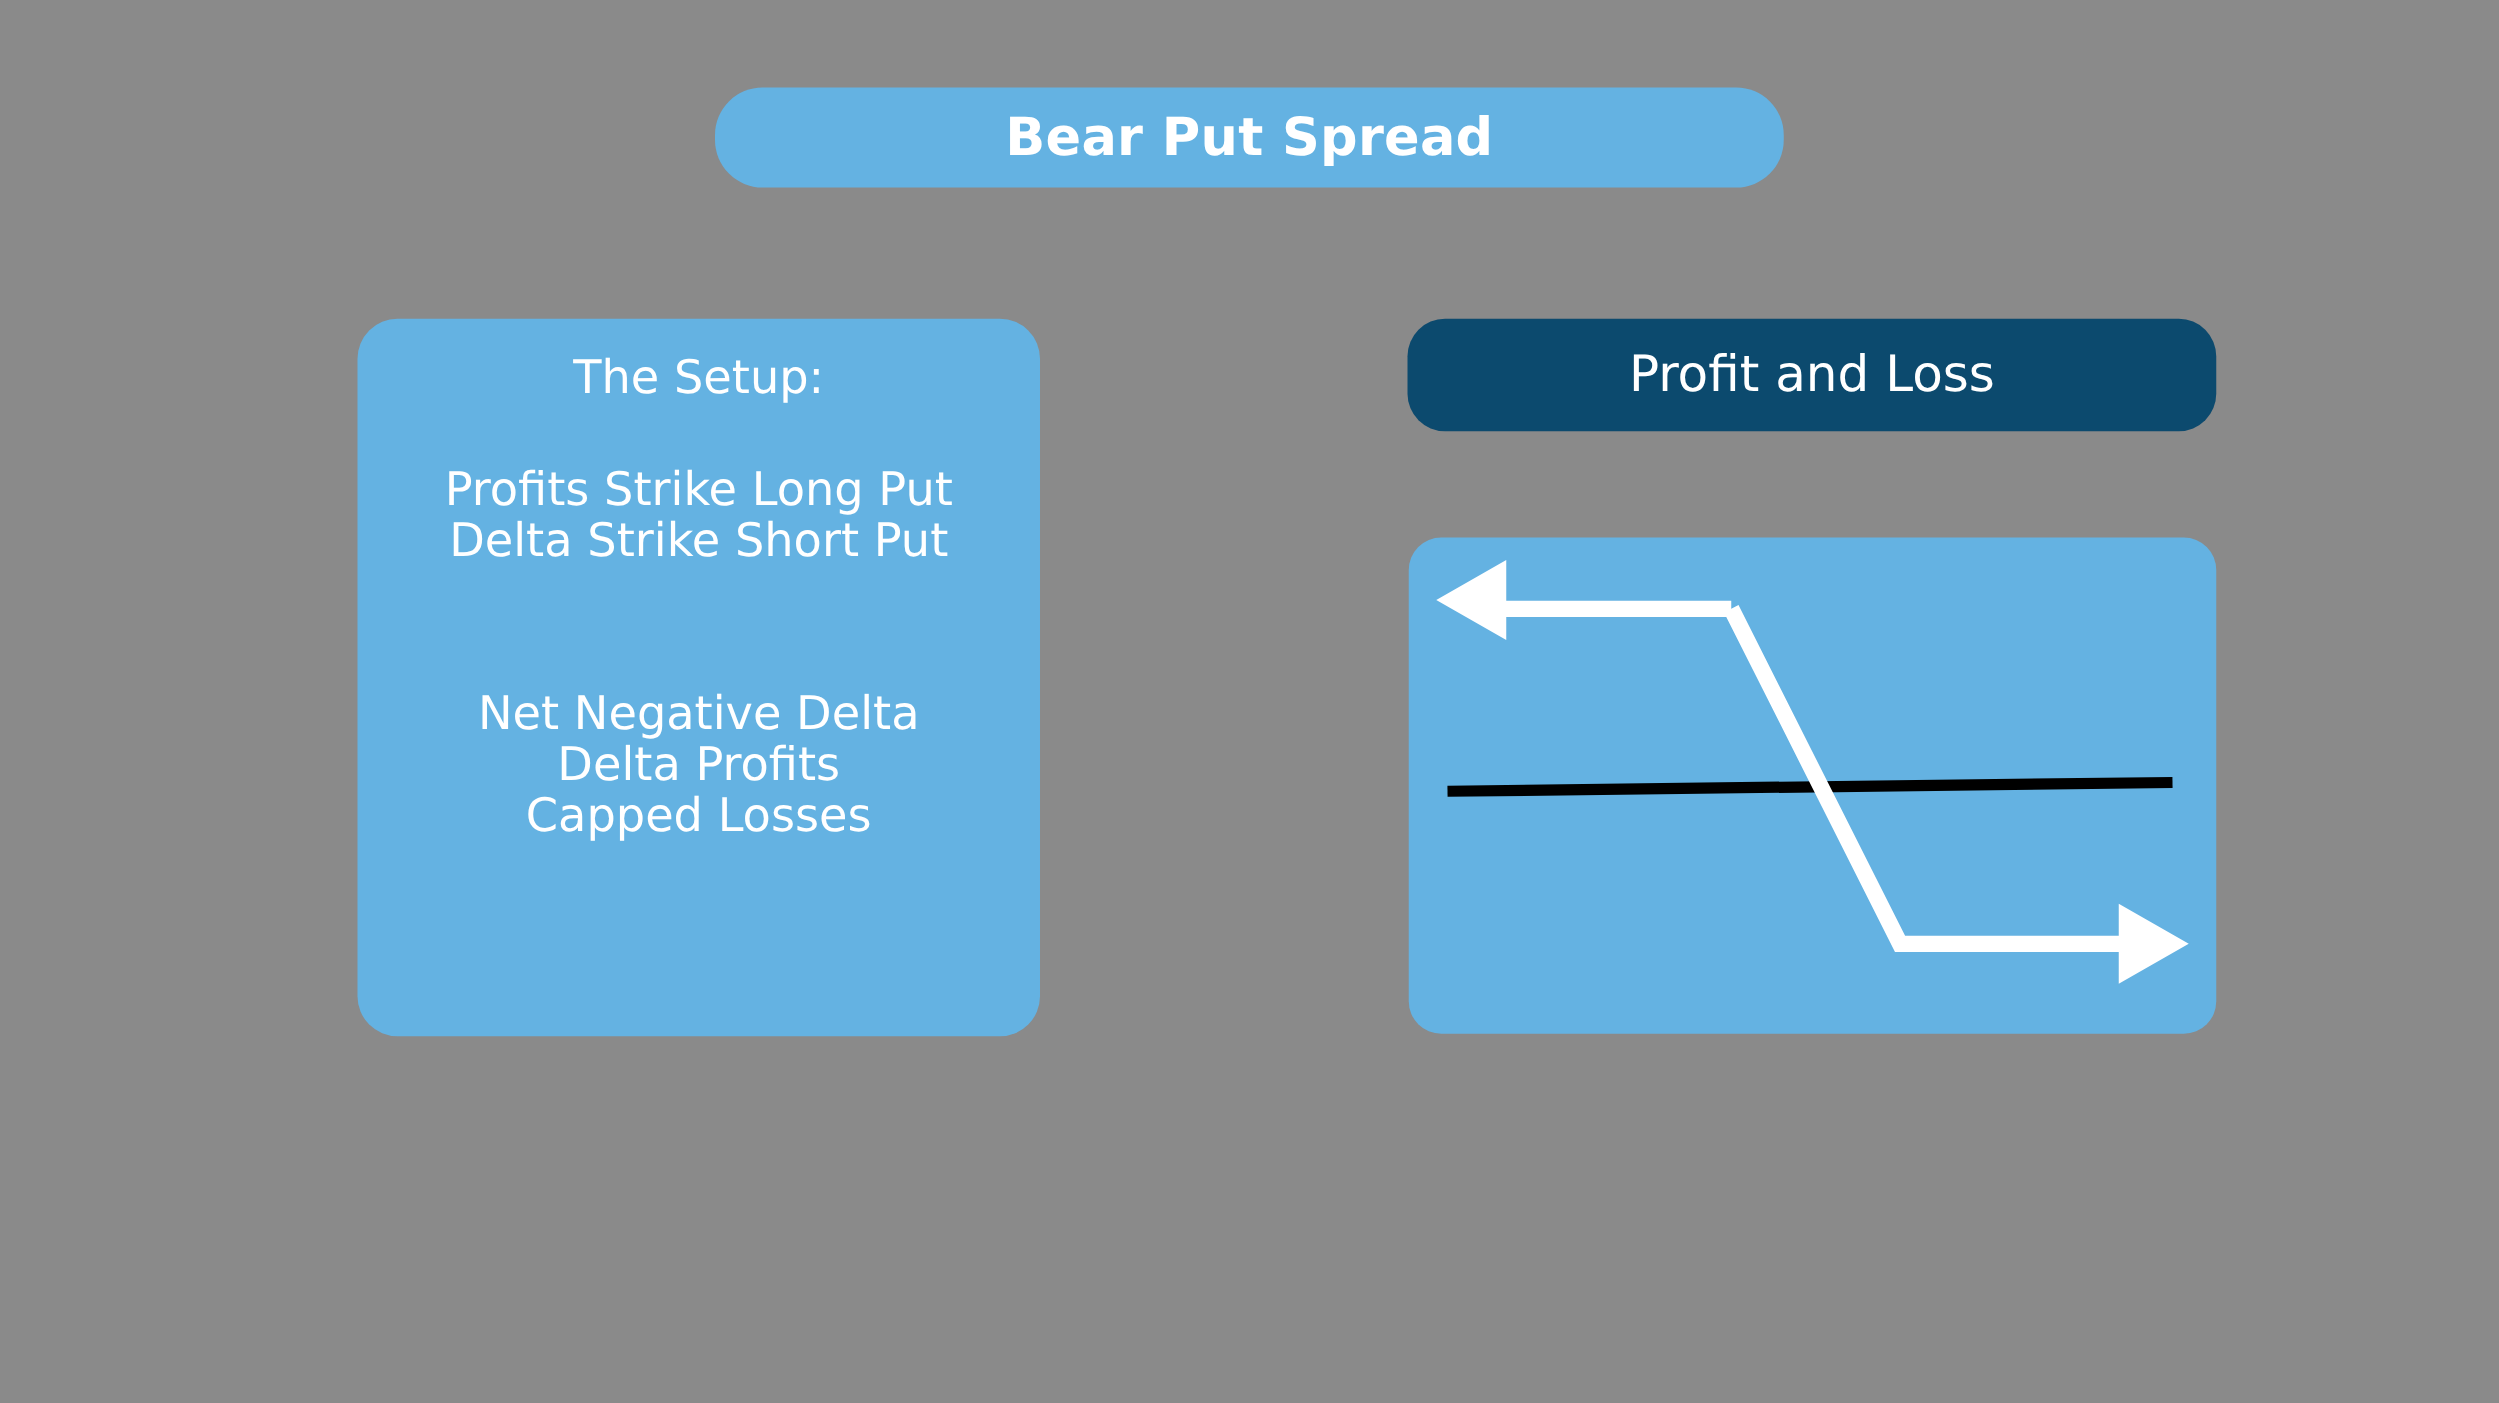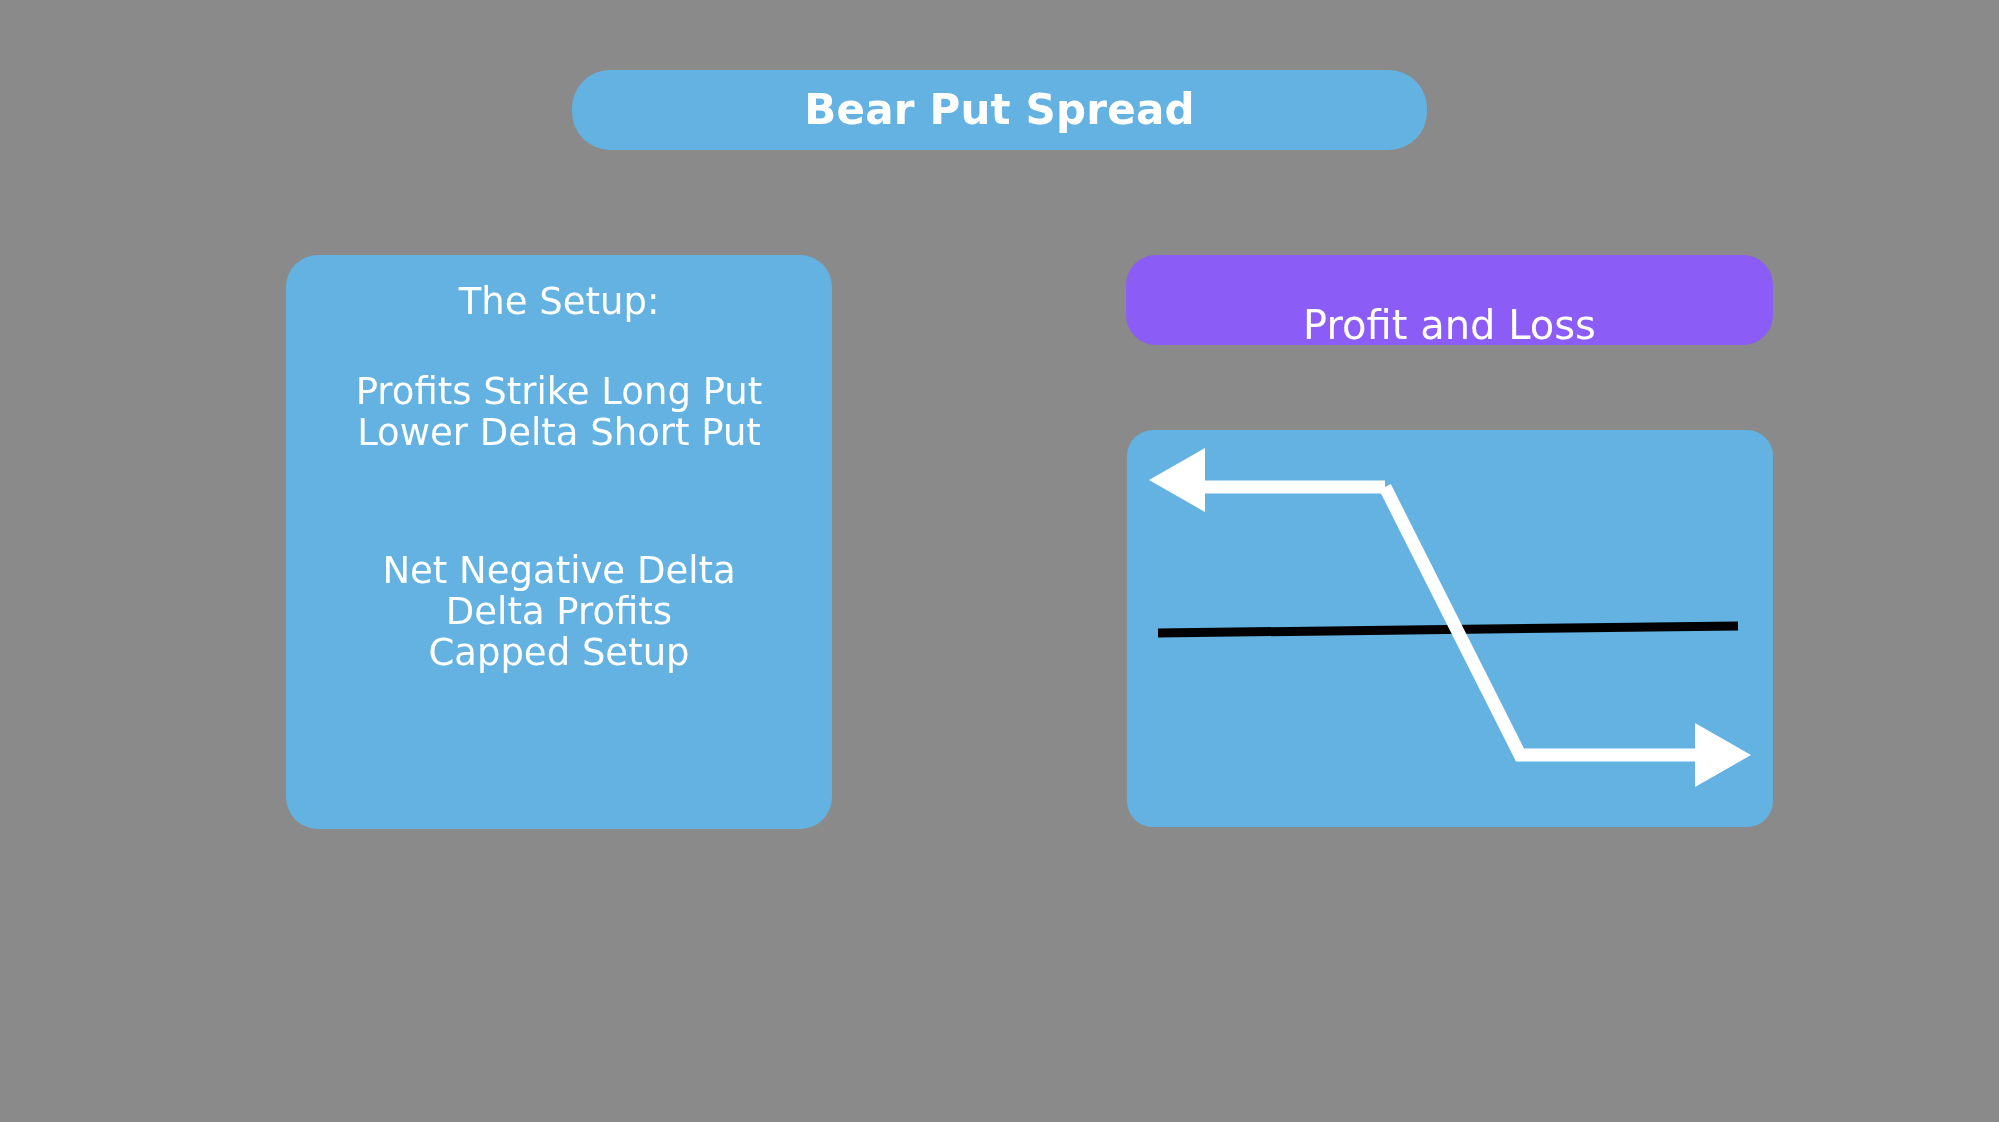--- a/index.html
+++ b/index.html
@@ -85,24 +85,24 @@
     white-space: nowrap;
   }
 
   
   .pnl-header {
     position: absolute;
     left: 1126px;
     top: 255px;
     width: 647px;
     height: 90px;
-    background: #8b5cf6;
+    background: #0c4a6e;
     border-radius: 30px;
     display: flex;
-    align-items: flex-end;
+    align-items: center;
     justify-content: center;
   }
   .pnl-header .pnl-header-text {
     color: #ffffff;
     font-family: "DejaVu Sans", sans-serif;
     font-size: 40px;
     font-weight: normal;
     line-height: 1;
     white-space: nowrap;
   }
@@ -131,27 +131,27 @@
 
   <div class="title-pill">
     <span class="title-text">Bear Put Spread</span>
   </div>
 
   <div class="setup-card">
     <div class="setup-heading">The Setup:</div>
 
     <div class="setup-block">
       <div class="setup-line">Profits Strike Long Put</div>
-      <div class="setup-line">Lower Delta Short Put</div>
+      <div class="setup-line">Delta Strike Short Put</div>
     </div>
 
     <div class="setup-block second">
       <div class="setup-line">Net Negative Delta</div>
       <div class="setup-line">Delta Profits</div>
-      <div class="setup-line">Capped Setup</div>
+      <div class="setup-line">Capped Losses</div>
     </div>
   </div>
 
   <div class="pnl-header">
     <span class="pnl-header-text">Profit and Loss</span>
   </div>
 
   <div class="chart-card">
     <svg viewBox="0 0 646 397" xmlns="http://www.w3.org/2000/svg">
 

